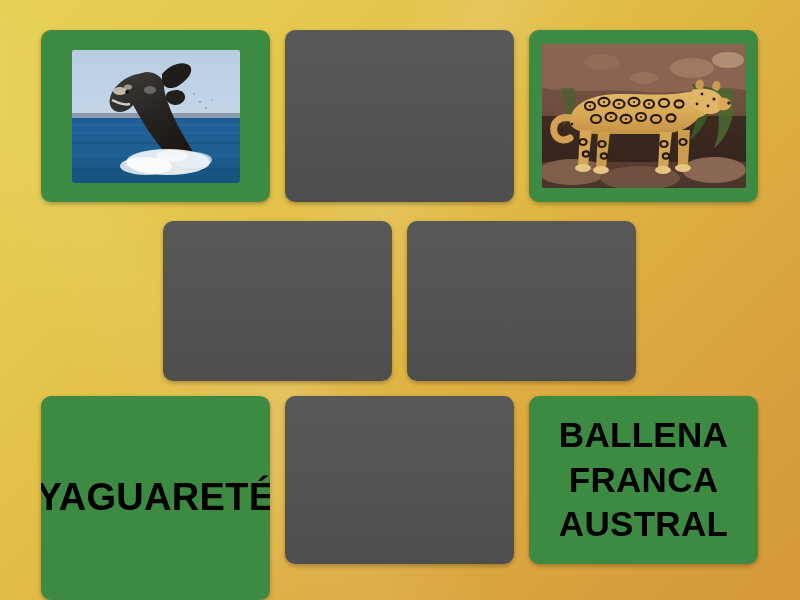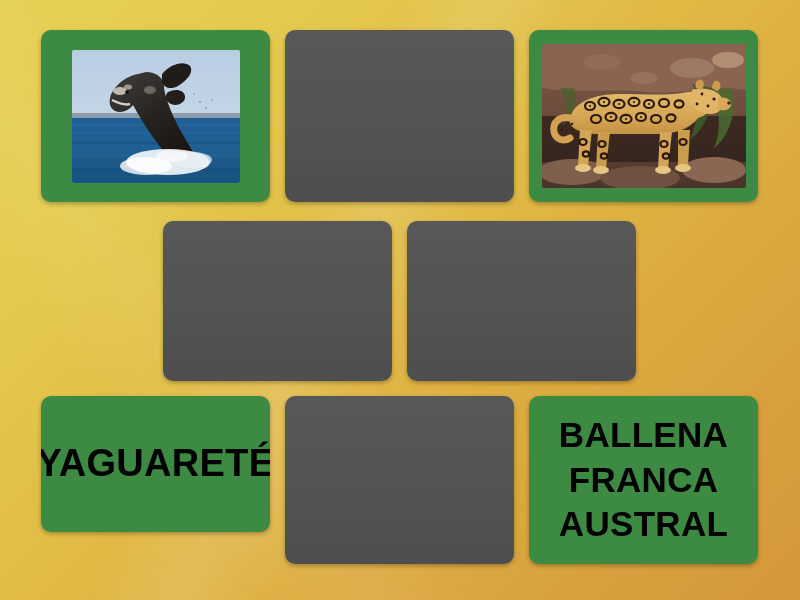--- a/index.html
+++ b/index.html
@@ -73,21 +73,21 @@
   .photo-inner { width: 100%; height: 100%; display: block; }
 
   
   #card-whale      { left: 41px;  top: 30px;  width: 229px; height: 172px; }
   #card-back-1     { left: 285px; top: 30px;  width: 229px; height: 172px; }
   #card-jaguar     { left: 529px; top: 30px;  width: 229px; height: 172px; }
 
   #card-back-2     { left: 163px; top: 221px; width: 229px; height: 160px; }
   #card-back-3     { left: 407px; top: 221px; width: 229px; height: 160px; }
 
-  #card-yaguarete  { left: 41px;  top: 396px; width: 229px; height: 136px; }
+  #card-yaguarete  { left: 41px;  top: 396px; width: 229px; height: 204px; }
   #card-back-4     { left: 285px; top: 396px; width: 229px; height: 168px; }
   #card-ballena    { left: 529px; top: 396px; width: 229px; height: 168px; }
 
   
   #card-whale .card-photo  { width: 168px; height: 133px; }
   #card-jaguar .card-photo { width: 204px; height: 144px; }
 </style>
 </head>
 <body>
 

